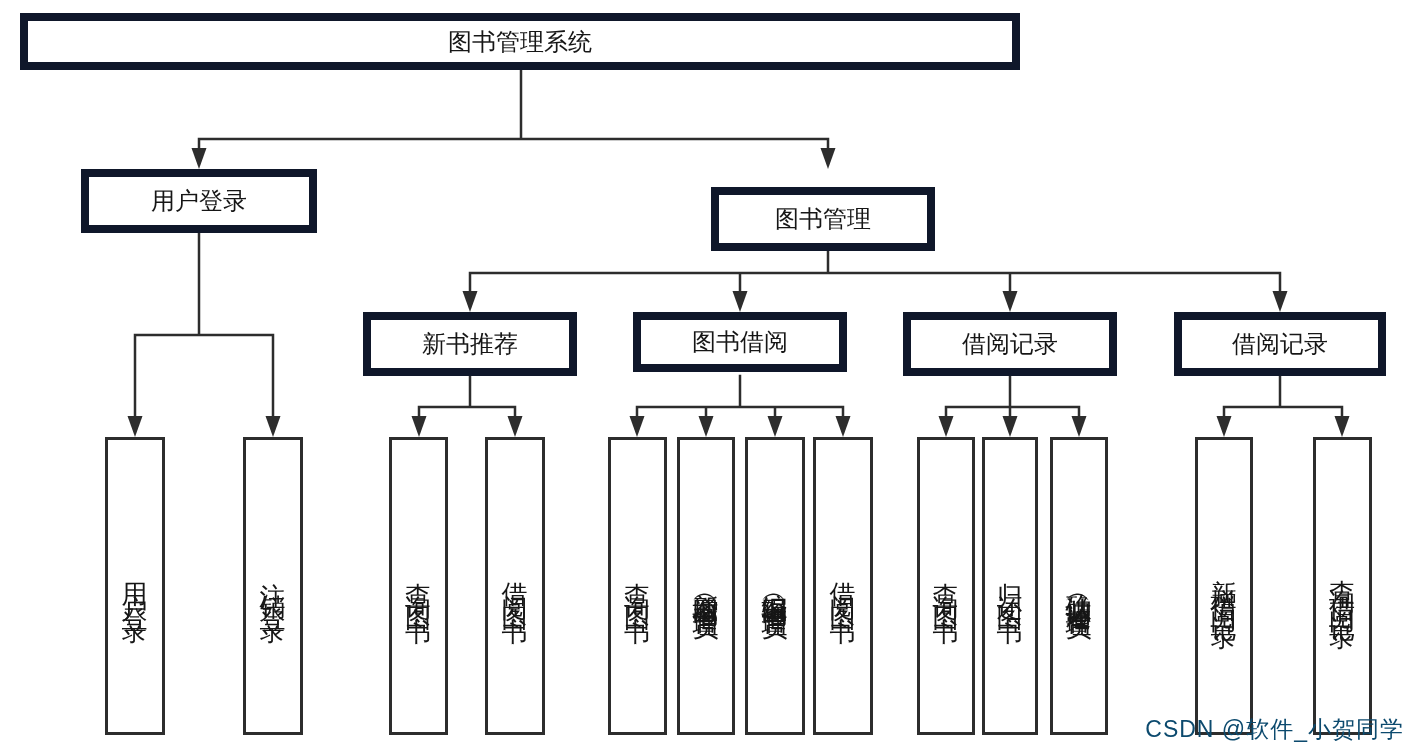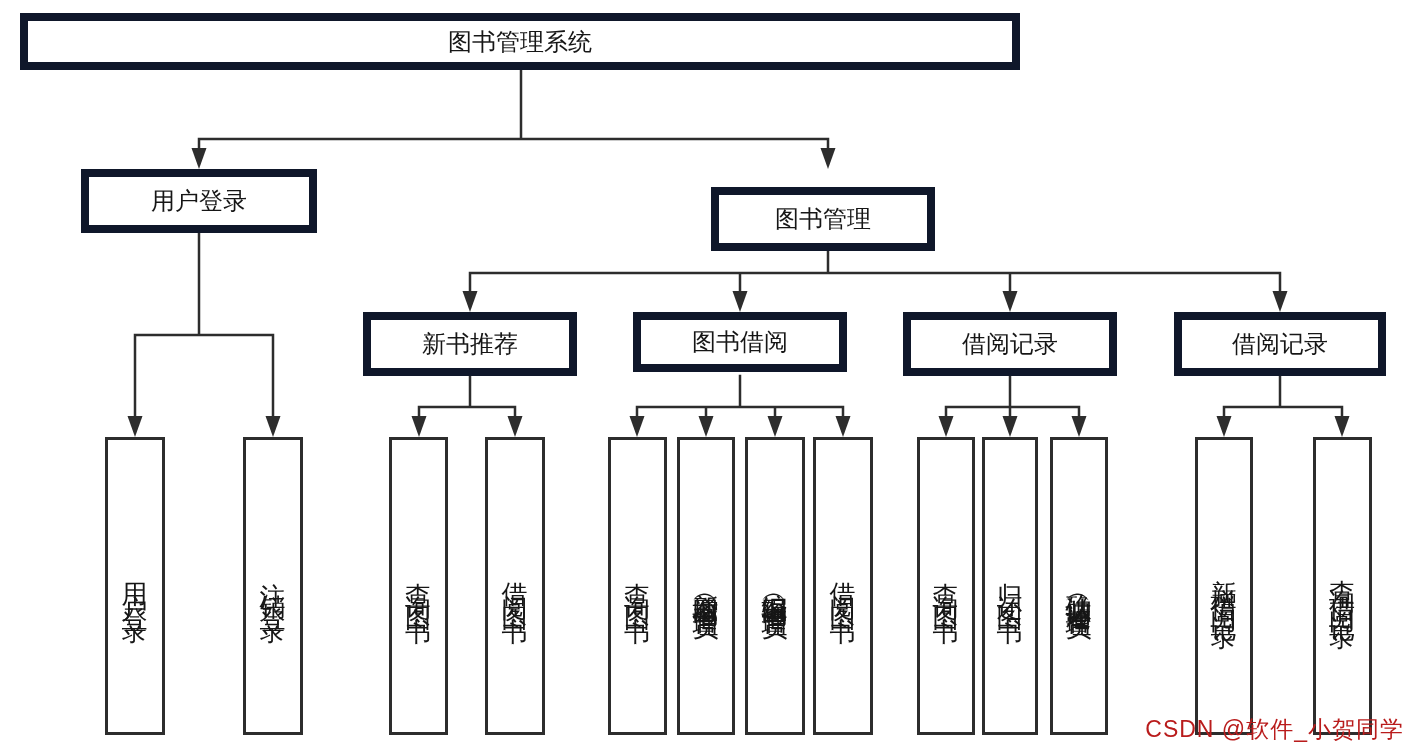--- a/index.html
+++ b/index.html
@@ -57,21 +57,21 @@
     letter-spacing: 9px;
   }
   .leaf.long > span {
     letter-spacing: 3px;
   }
   .watermark {
     position: absolute;
     right: 1px;
     bottom: 2px;
     font-size: 23px;
-    color: #b91c1c;
+    color: #0c4a6e;
     letter-spacing: 1px;
     white-space: nowrap;
   }
 </style>
 </head>
 <body>
 
 <div class="stage">
 
   <svg class="wires" width="1405" height="747" viewBox="0 0 1405 747">

